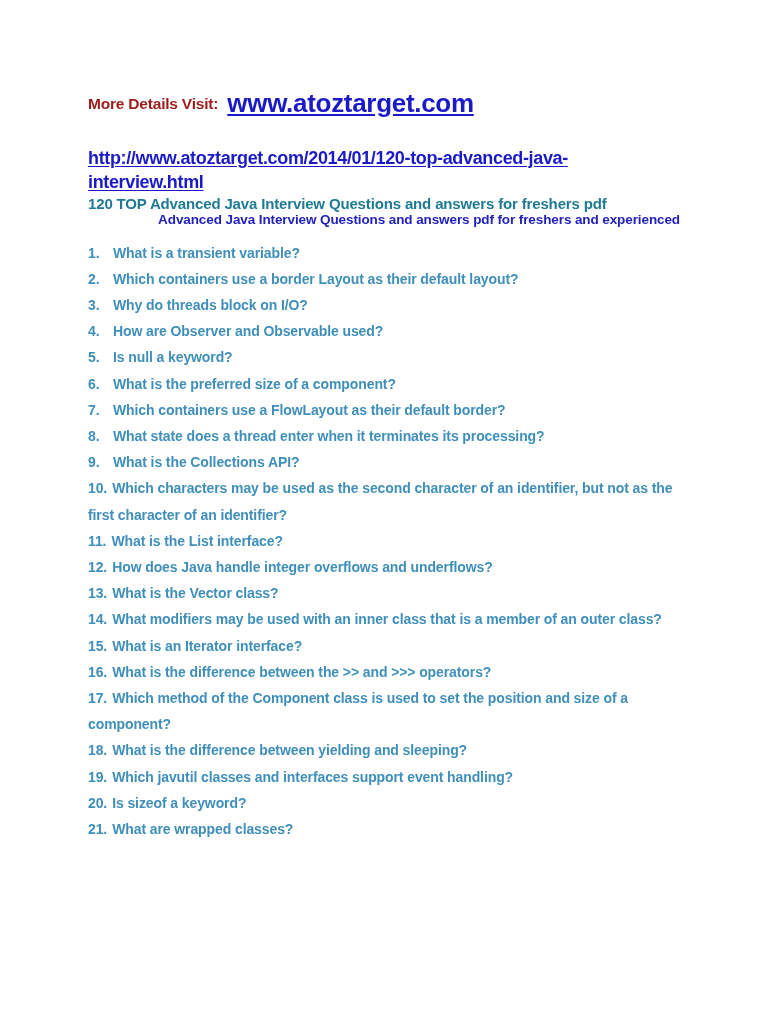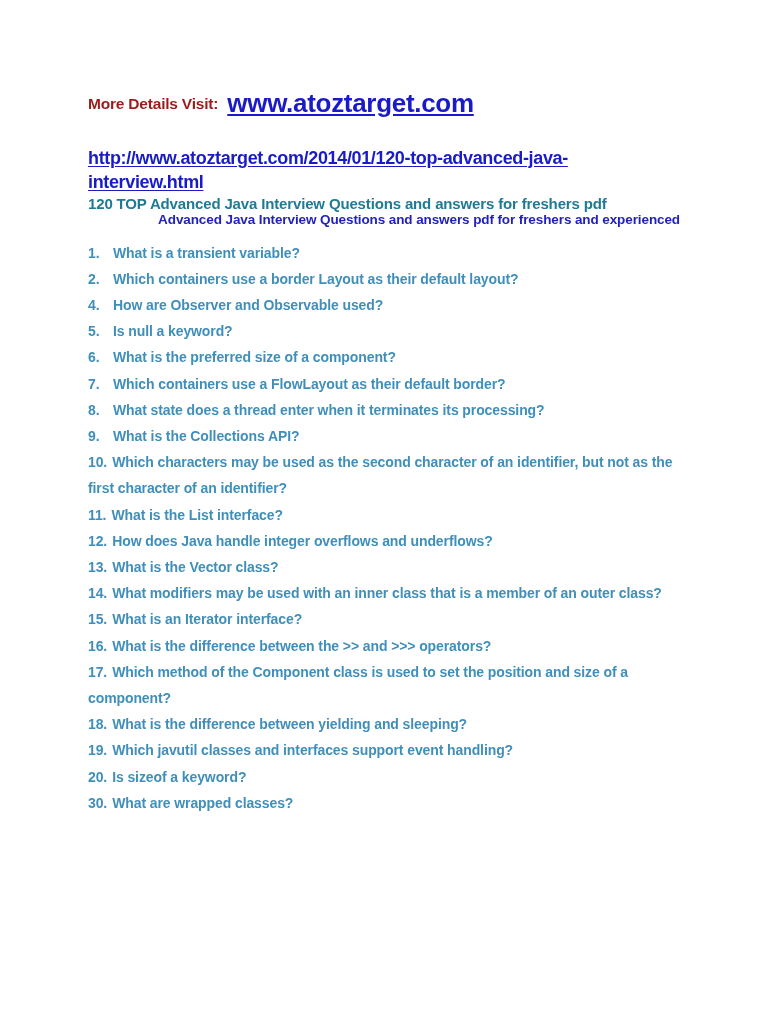--- a/index.html
+++ b/index.html
@@ -123,34 +123,35 @@
 
     <a class="url-block" href="#">http://www.atoztarget.com/2014/01/120-top-advanced-java-interview.html</a>
 
     <h1 class="title-main">120 TOP Advanced Java Interview Questions and answers for freshers pdf</h1>
 
     <h2 class="title-sub">Advanced Java Interview Questions and answers pdf for freshers and experienced</h2>
 
     <ul class="q-list">
         <li class="q-item single"><span class="q-num">1.</span><span>What is a transient variable?</span></li>
         <li class="q-item single"><span class="q-num">2.</span><span>Which containers use a border Layout as their default layout?</span></li>
+        <li class="q-item single"><span class="q-num">3.</span><span>Why do threads block on I/O?</span></li>
         <li class="q-item single"><span class="q-num">4.</span><span>How are Observer and Observable used?</span></li>
         <li class="q-item single"><span class="q-num">5.</span><span>Is null a keyword?</span></li>
         <li class="q-item single"><span class="q-num">6.</span><span>What is the preferred size of a component?</span></li>
         <li class="q-item single"><span class="q-num">7.</span><span>Which containers use a FlowLayout as their default border?</span></li>
         <li class="q-item single"><span class="q-num">8.</span><span>What state does a thread enter when it terminates its processing?</span></li>
         <li class="q-item single"><span class="q-num">9.</span><span>What is the Collections API?</span></li>
         <li class="q-item double"><span class="q-num">10.</span><span>Which characters may be used as the second character of an identifier, but not as the first character of an identifier?</span></li>
         <li class="q-item double"><span class="q-num">11.</span><span>What is the List interface?</span></li>
         <li class="q-item double"><span class="q-num">12.</span><span>How does Java handle integer overflows and underflows?</span></li>
         <li class="q-item double"><span class="q-num">13.</span><span>What is the Vector class?</span></li>
         <li class="q-item double"><span class="q-num">14.</span><span>What modifiers may be used with an inner class that is a member of an outer class?</span></li>
         <li class="q-item double"><span class="q-num">15.</span><span>What is an Iterator interface?</span></li>
         <li class="q-item double"><span class="q-num">16.</span><span>What is the difference between the &gt;&gt; and &gt;&gt;&gt; operators?</span></li>
         <li class="q-item double"><span class="q-num">17.</span><span>Which method of the Component class is used to set the position and size of a component?</span></li>
         <li class="q-item double"><span class="q-num">18.</span><span>What is the difference between yielding and sleeping?</span></li>
         <li class="q-item double"><span class="q-num">19.</span><span>Which javutil classes and interfaces support event handling?</span></li>
         <li class="q-item double"><span class="q-num">20.</span><span>Is sizeof a keyword?</span></li>
-        <li class="q-item double"><span class="q-num">30.</span><span>What are wrapped classes?</span></li>
+        <li class="q-item double"><span class="q-num">21.</span><span>What are wrapped classes?</span></li>
       </ul>
 
   </div>
 </div>
 
 </body></html>

